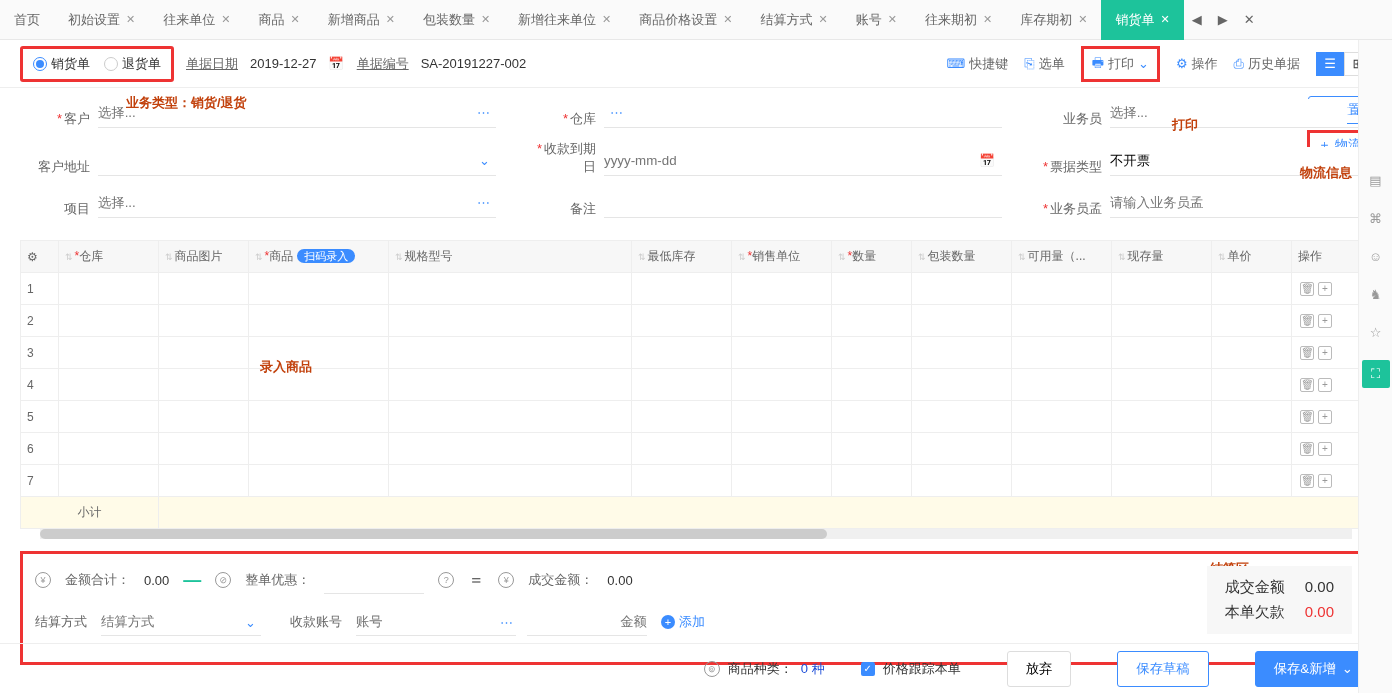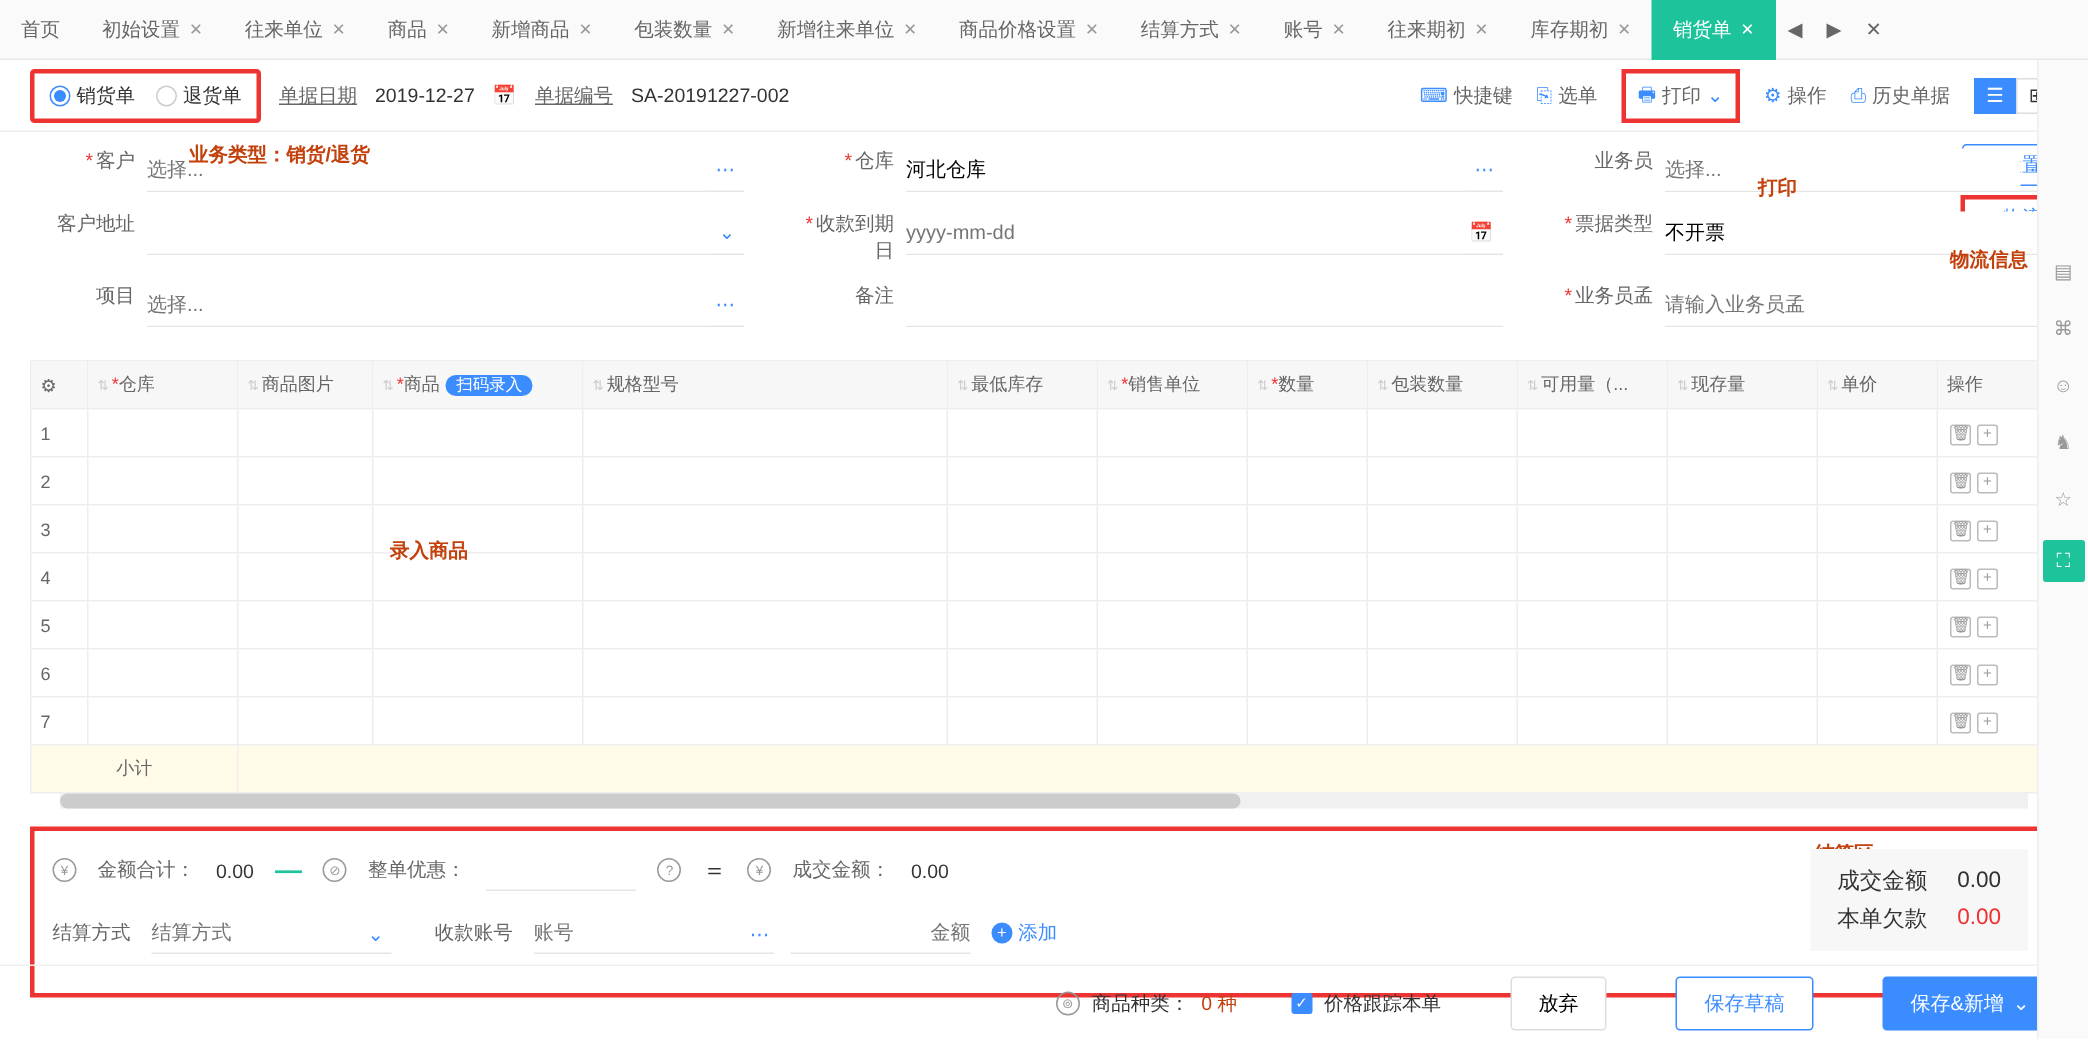--- a/index.html
+++ b/index.html
@@ -19,21 +19,21 @@
 .toolbar-label { color: #666; text-decoration: underline; }
 .date-val { color: #333; font-weight: 500; }
 .toolbar-right { margin-left: auto; display: flex; gap: 16px; align-items: center; }
 .tool-link { color: #666; display: flex; align-items: center; gap: 4px; cursor: pointer; }
 .print-box { border: 3px solid #e33; padding: 4px 8px; }
 .view-toggle { display: flex; }
 .vt-btn { width: 28px; height: 24px; border: 1px solid #ddd; display: flex; align-items: center; justify-content: center; cursor: pointer; }
 .vt-btn.active { background: #3b8cff; color: #fff; border-color: #3b8cff; }
 .form-area { padding: 10px 20px; position: relative; }
 .form-row { display: flex; gap: 30px; margin-bottom: 12px; }
-.form-group { display: flex; align-items: flex-start; flex: 1; min-width: 0; }
+.form-group { display: flex; align-items: flex-end; flex: 1; min-width: 0; }
 .form-label { width: 78px; text-align: right; color: #666; padding-right: 8px; }
 .form-label .req { color: #e33; margin-right: 2px; }
 .input-wrap { flex: 1; display: flex; align-items: center; border-bottom: 1px solid #e5e5e5; height: 30px; position: relative; }
 .input-wrap input { border: none; flex: 1; outline: none; height: 28px; }
 .input-icon { color: #3b8cff; padding: 0 6px; cursor: pointer; }
 .settings-btn { position: absolute; right: 20px; top: 8px; border: 1px solid #3b8cff; color: #3b8cff; padding: 4px 10px; border-radius: 3px; cursor: pointer; display: flex; align-items: center; gap: 4px; }
 .logi-btn { position: absolute; right: 20px; top: 42px; border: 3px solid #e33; color: #3b8cff; padding: 3px 8px; cursor: pointer; display: flex; align-items: center; gap: 4px; }
 .anno { position: absolute; color: #c2410c; font-size: 13px; font-weight: 700; }
 .table-wrap { padding: 0 20px; }
 .tbl { width: 100%; border-collapse: collapse; table-layout: fixed; }
@@ -191,21 +191,20 @@
     <div class="form-group">
         <div class="form-label"><span class="req">*</span><span>客户</span></div>
         <div class="input-wrap">
           <input placeholder="选择..." style="">
           <span class="input-icon">⋯</span>
         </div>
       </div>
     <div class="form-group">
         <div class="form-label"><span class="req">*</span><span>仓库</span></div>
         <div class="input-wrap">
-          <input value="河北仓库" style="">
           <span class="input-icon">⋯</span>
         </div>
       </div>
     <div class="form-group" style="max-width:340px">
         <div class="form-label"><span>业务员</span></div>
         <div class="input-wrap">
           <input placeholder="选择..." style="">
           <span class="input-icon">⋯</span>
         </div>
       </div>
@@ -456,21 +455,21 @@
   <div class="summary-row">
       <span>本单欠款</span>
       <span class="debt">0.00</span>
     </div>
 </div>
 
 <div class="footer">
   <div class="footer-left">
     <span class="circ-ic">⊚</span>
     <span>商品种类：</span>
-    <span style="color:#c2410c">0 种</span>
+    <span style="color:#1d4ed8">0 种</span>
     <span style="width:20px"></span>
     <span class="chk">✓</span>
     <span>价格跟踪本单</span>
   </div>
   <button class="btn">放弃</button>
   <button class="btn btn-outline">保存草稿</button>
   <button class="btn btn-primary">
       <span>保存&amp;新增</span>
       <span>⌄</span>
     </button>

